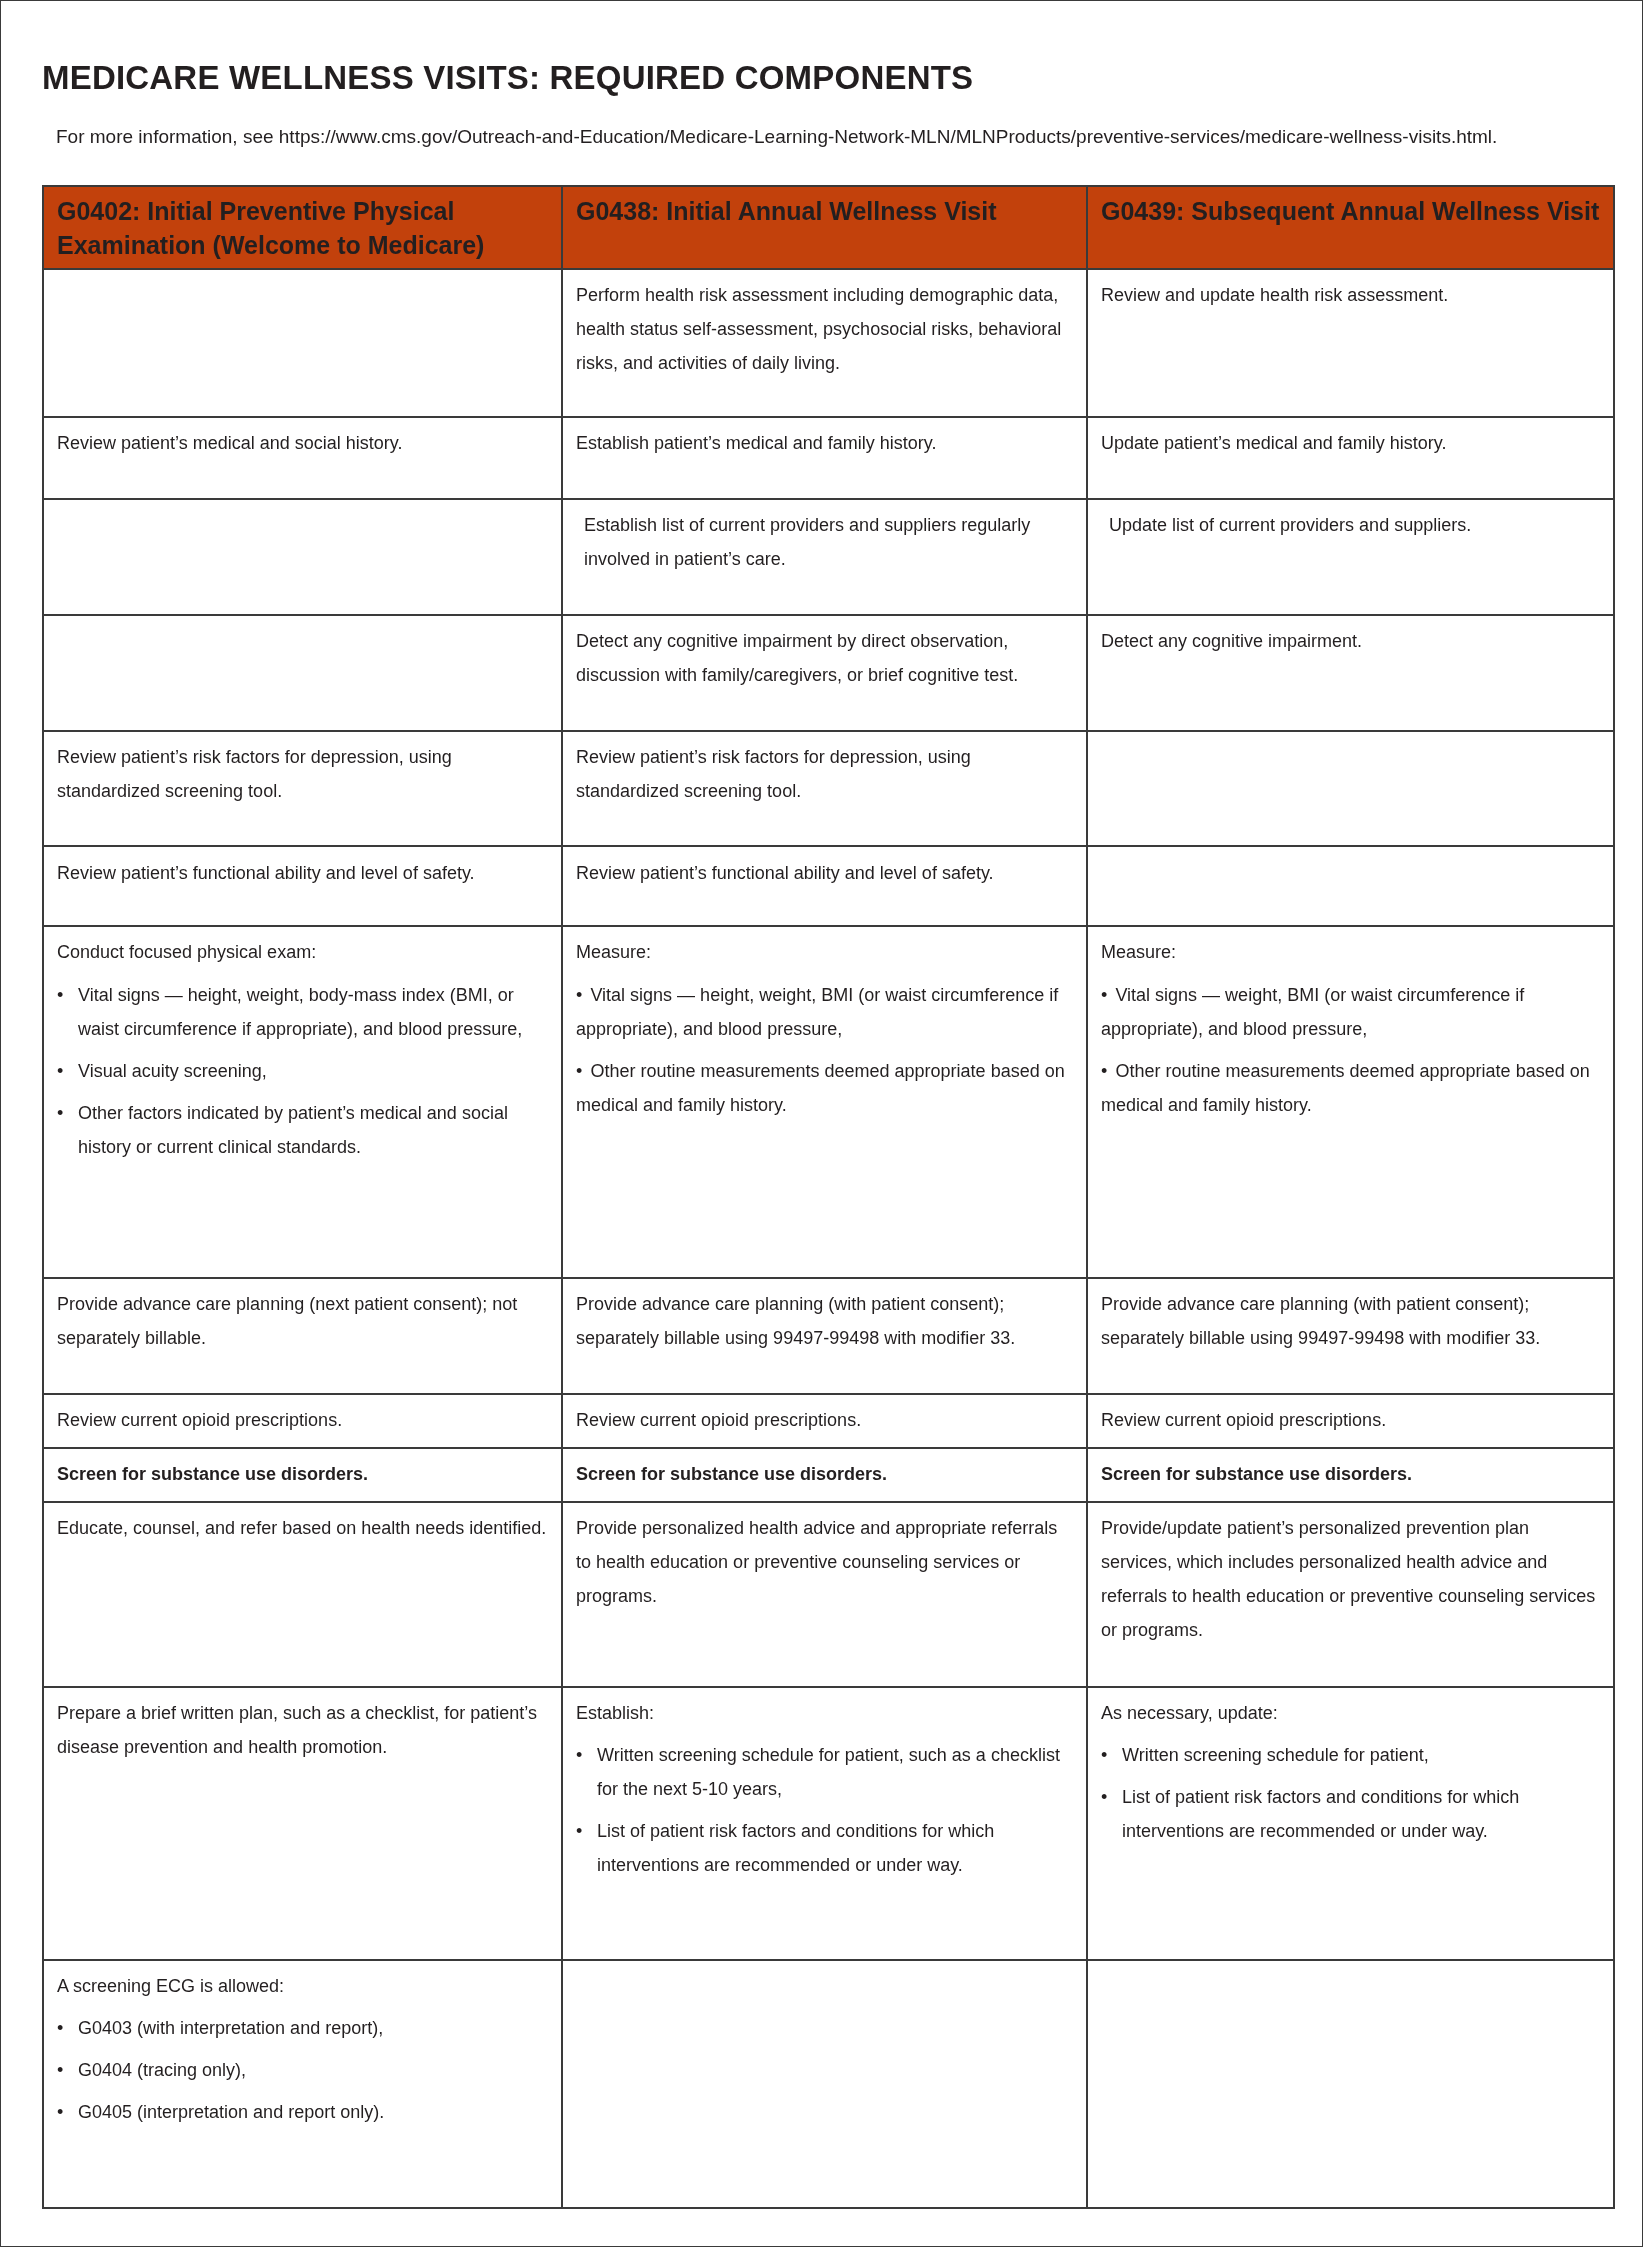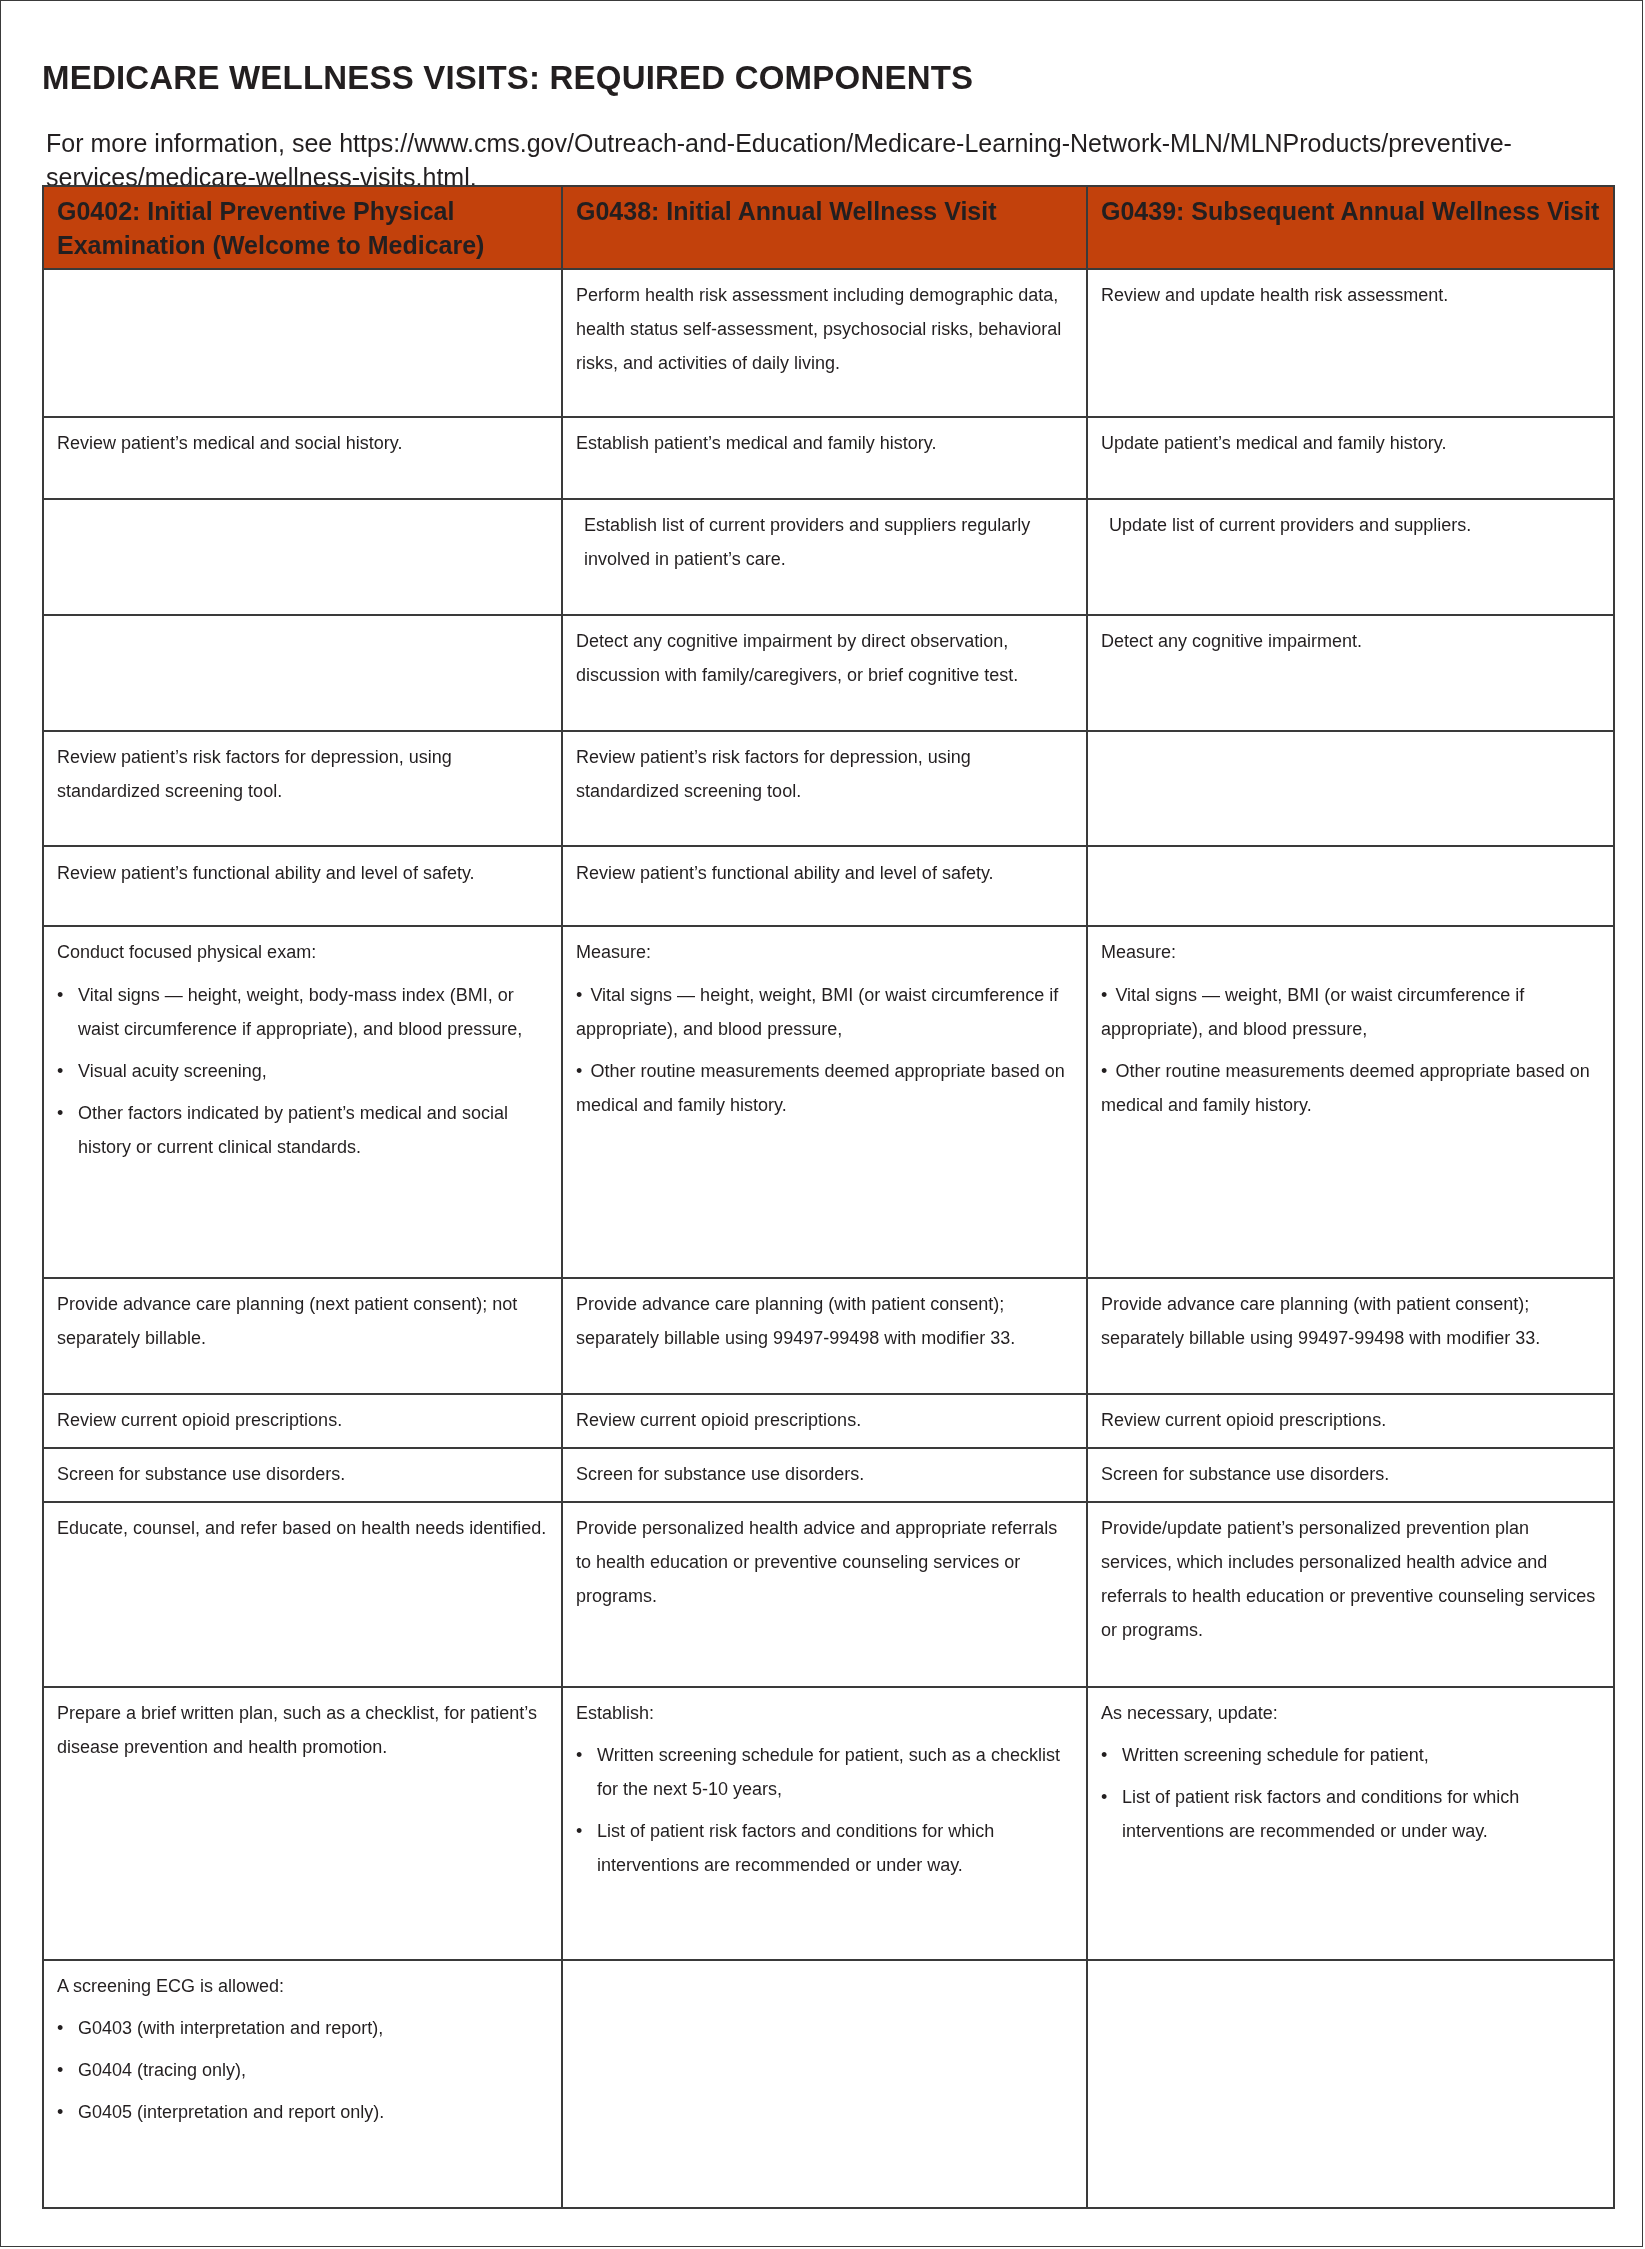--- a/index.html
+++ b/index.html
@@ -2,21 +2,21 @@
 <html style="font-size:13px"><head>
 <meta charset="utf-8">
 <style>
   html, body { margin: 0; padding: 0; background: #ffffff; }
   body { width: 1646px; height: 2250px; position: relative; overflow: hidden;
          font-family: "Liberation Sans", sans-serif; color: #231f20; }
   .frame { position: absolute; left: 0; top: 0; width: 1643px; height: 2247px;
            border: 1.6px solid #3a3a3a; box-sizing: border-box; border-left-width: 0.8px; border-top-width: 1.6px; }
   .title { position: absolute; left: 42px; top: 37px; font-size: 33px; font-weight: bold;
            letter-spacing: 0.2px; color: #231f20; }
-  .intro { position: absolute; left: 46px; top: 101px; width: 1569px; font-size: 25px;
+  .intro { position: absolute; left: 56px; top: 101px; width: 1569px; font-size: 19px;
            line-height: 34px; color: #231f20; }
   table.grid { position: absolute; left: 42px; top: 185px; width: 1570px;
                border-collapse: collapse; table-layout: fixed; }
   table.grid th, table.grid td { border: 2.4px solid #3a3a3a; vertical-align: top;
                text-align: left; font-size: 18px; line-height: 34px; padding: 8.1px 11.4px 9.8px 13px; }
   table.grid th { background: #c2410c; font-weight: bold; font-size: 25px; line-height: 34px;
                   padding-top: 6.5px; padding-bottom: 6.5px; }
   col.c1 { width: 519px; } col.c2 { width: 525px; } col.c3 { width: 527px; }
   .lead { display: block; }
   ul.bullets { list-style: none; margin: 8.1px 0 0 0; padding: 0; }
@@ -26,21 +26,21 @@
   ul.inline li::before { position: static; margin-right: 8.1px; }
   tr.h-r1 td { height: 128px; }
   tr.h-r2 td { height: 62px; }
   tr.h-r3 td { height: 96px; padding-left: 21px; }
   tr.h-r4 td { height: 96px; }
   tr.h-r5 td { height: 96px; }
   tr.h-r6 td { height: 60px; }
   tr.h-r7 td { height: 332px; }
   tr.h-r8 td { height: 96px; }
   tr.h-r9 td { height: 28px; margin-top: 32px; }
-  tr.h-r10 td { height: 28px; }
+  tr.h-r10 td { height: 28px; font-weight: bold; }
   tr.h-r11 td { height: 165px; }
   tr.h-r12 td { height: 253px; }
   tr.h-r13 td { height: 228px; }
 </style>
 </head>
 <body>
 
 <div class="frame"></div>
 
 <h1 class="title">MEDICARE WELLNESS VISITS: REQUIRED COMPONENTS</h1>

